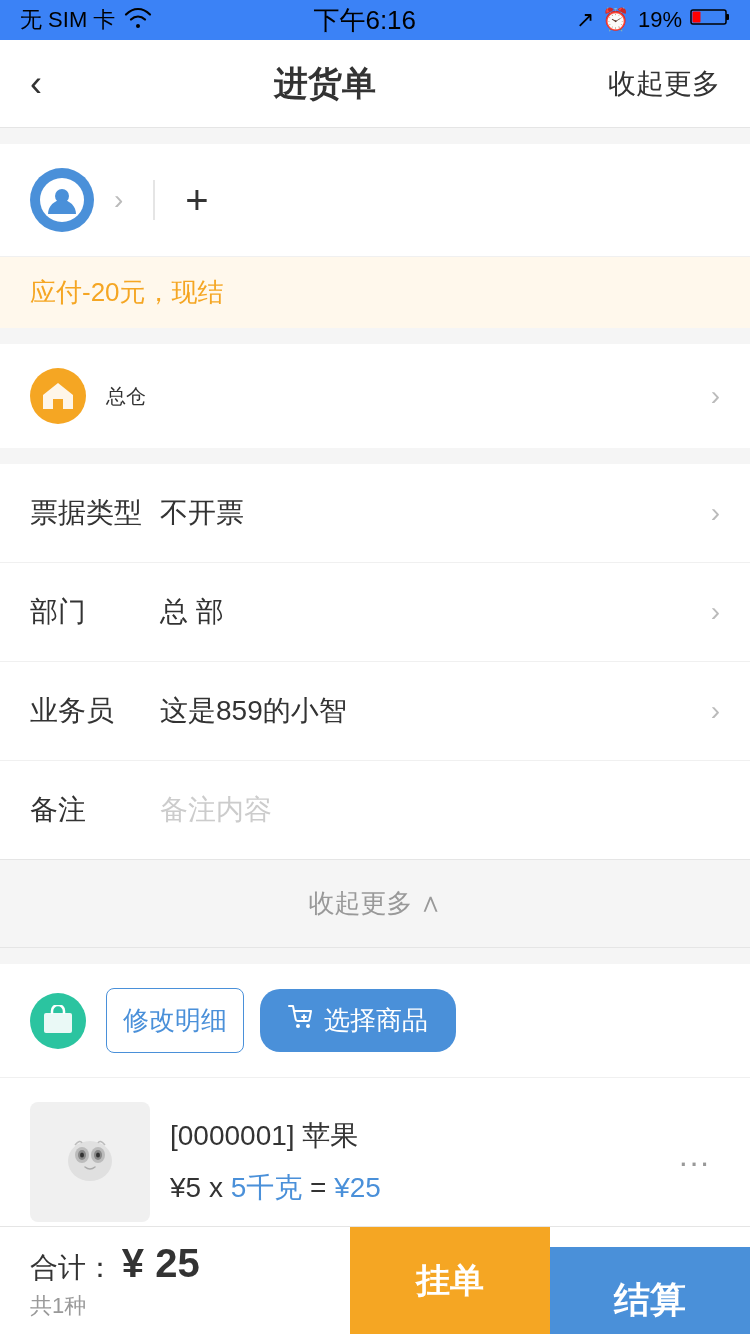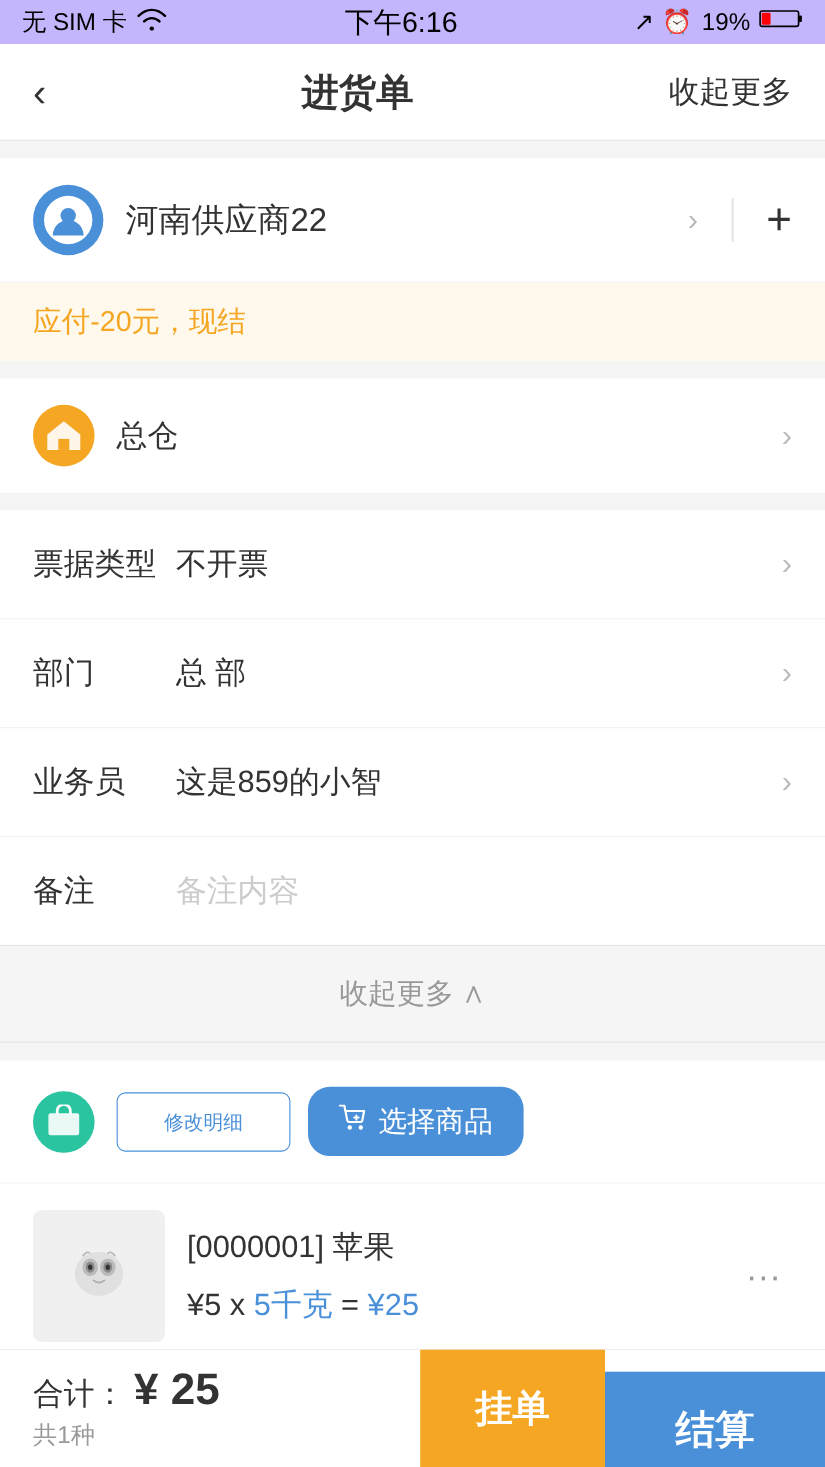--- a/index.html
+++ b/index.html
@@ -8,21 +8,21 @@
       font-family: -apple-system, "PingFang SC", "Helvetica Neue", sans-serif;
       background: #f5f5f5;
       width: 750px;
       min-height: 1334px;
       overflow-x: hidden;
       font-size: 28px;
     }
 
     
     .status-bar {
-      background: #c4b5fd;
+      background: #3b82f6;
       height: 40px;
       display: flex;
       align-items: center;
       justify-content: space-between;
       padding: 0 20px;
       font-size: 22px;
       color: #000;
     }
     .status-left { display: flex; align-items: center; gap: 8px; }
     .status-center { font-size: 26px; font-weight: 400; text-align: right; }
@@ -135,21 +135,21 @@
       background: #f5a623;
       display: flex;
       align-items: center;
       justify-content: center;
       margin-right: 20px;
       font-size: 30px;
       color: #fff;
     }
     .warehouse-name {
       flex: 1;
-      font-size: 28px;
+      font-size: 20px;
       color: #333;
     }
     .row-arrow {
       color: #bbb;
       font-size: 28px;
     }
 
     
     .form-section {
       background: #fff;
@@ -219,22 +219,22 @@
     }
     .product-count-text {
       flex: 1;
       font-size: 28px;
       color: #333;
     }
     .btn-outline {
       border: 1px solid #4a90d9;
       color: #4a90d9;
       background: #fff;
-      padding: 14px 42px;
-      font-size: 18px;
+      padding: 14px 16px;
+      font-size: 26px;
       border-radius: 8px;
       margin-right: 16px;
     }
     .btn-primary {
       background: #4a90d9;
       color: #fff;
       border: none;
       padding: 14px 28px;
       font-size: 26px;
       border-radius: 20px;
@@ -315,21 +315,21 @@
     .footer-total-sub {
       font-size: 22px;
       color: #999;
       margin-top: 4px;
     }
     .footer-btn-pending {
       background: #f5a623;
       color: #fff;
       font-size: 34px;
       font-weight: 600;
-      width: 168px;
+      width: 200px;
       height: 108px;
       display: flex;
       align-items: center;
       justify-content: center;
       border: none;
     }
     .footer-btn-settle {
       background: #4a90d9;
       color: #fff;
       font-size: 36px;
@@ -386,21 +386,20 @@
   <div class="supplier-section">
     <div class="supplier-row">
       <div class="supplier-avatar">
         <div class="supplier-avatar-inner">
           <svg width="36" height="36" viewBox="0 0 36 36" fill="none">
             <circle cx="18" cy="14" r="7" fill="#4a90d9"></circle>
             <path d="M4 32c0-7.7 6.3-14 14-14s14 6.3 14 14" fill="#4a90d9"></path>
           </svg>
         </div>
       </div>
-      <span class="supplier-name">河南供应商22</span>
       <span class="supplier-arrow row-arrow">›</span>
       <div class="supplier-divider"></div>
       <span class="supplier-add">+</span>
     </div>
     <div class="supplier-notice">应付-20元，现结</div>
   </div>
 
   <div class="warehouse-section">
     <div class="warehouse-row">
       <div class="warehouse-icon">

